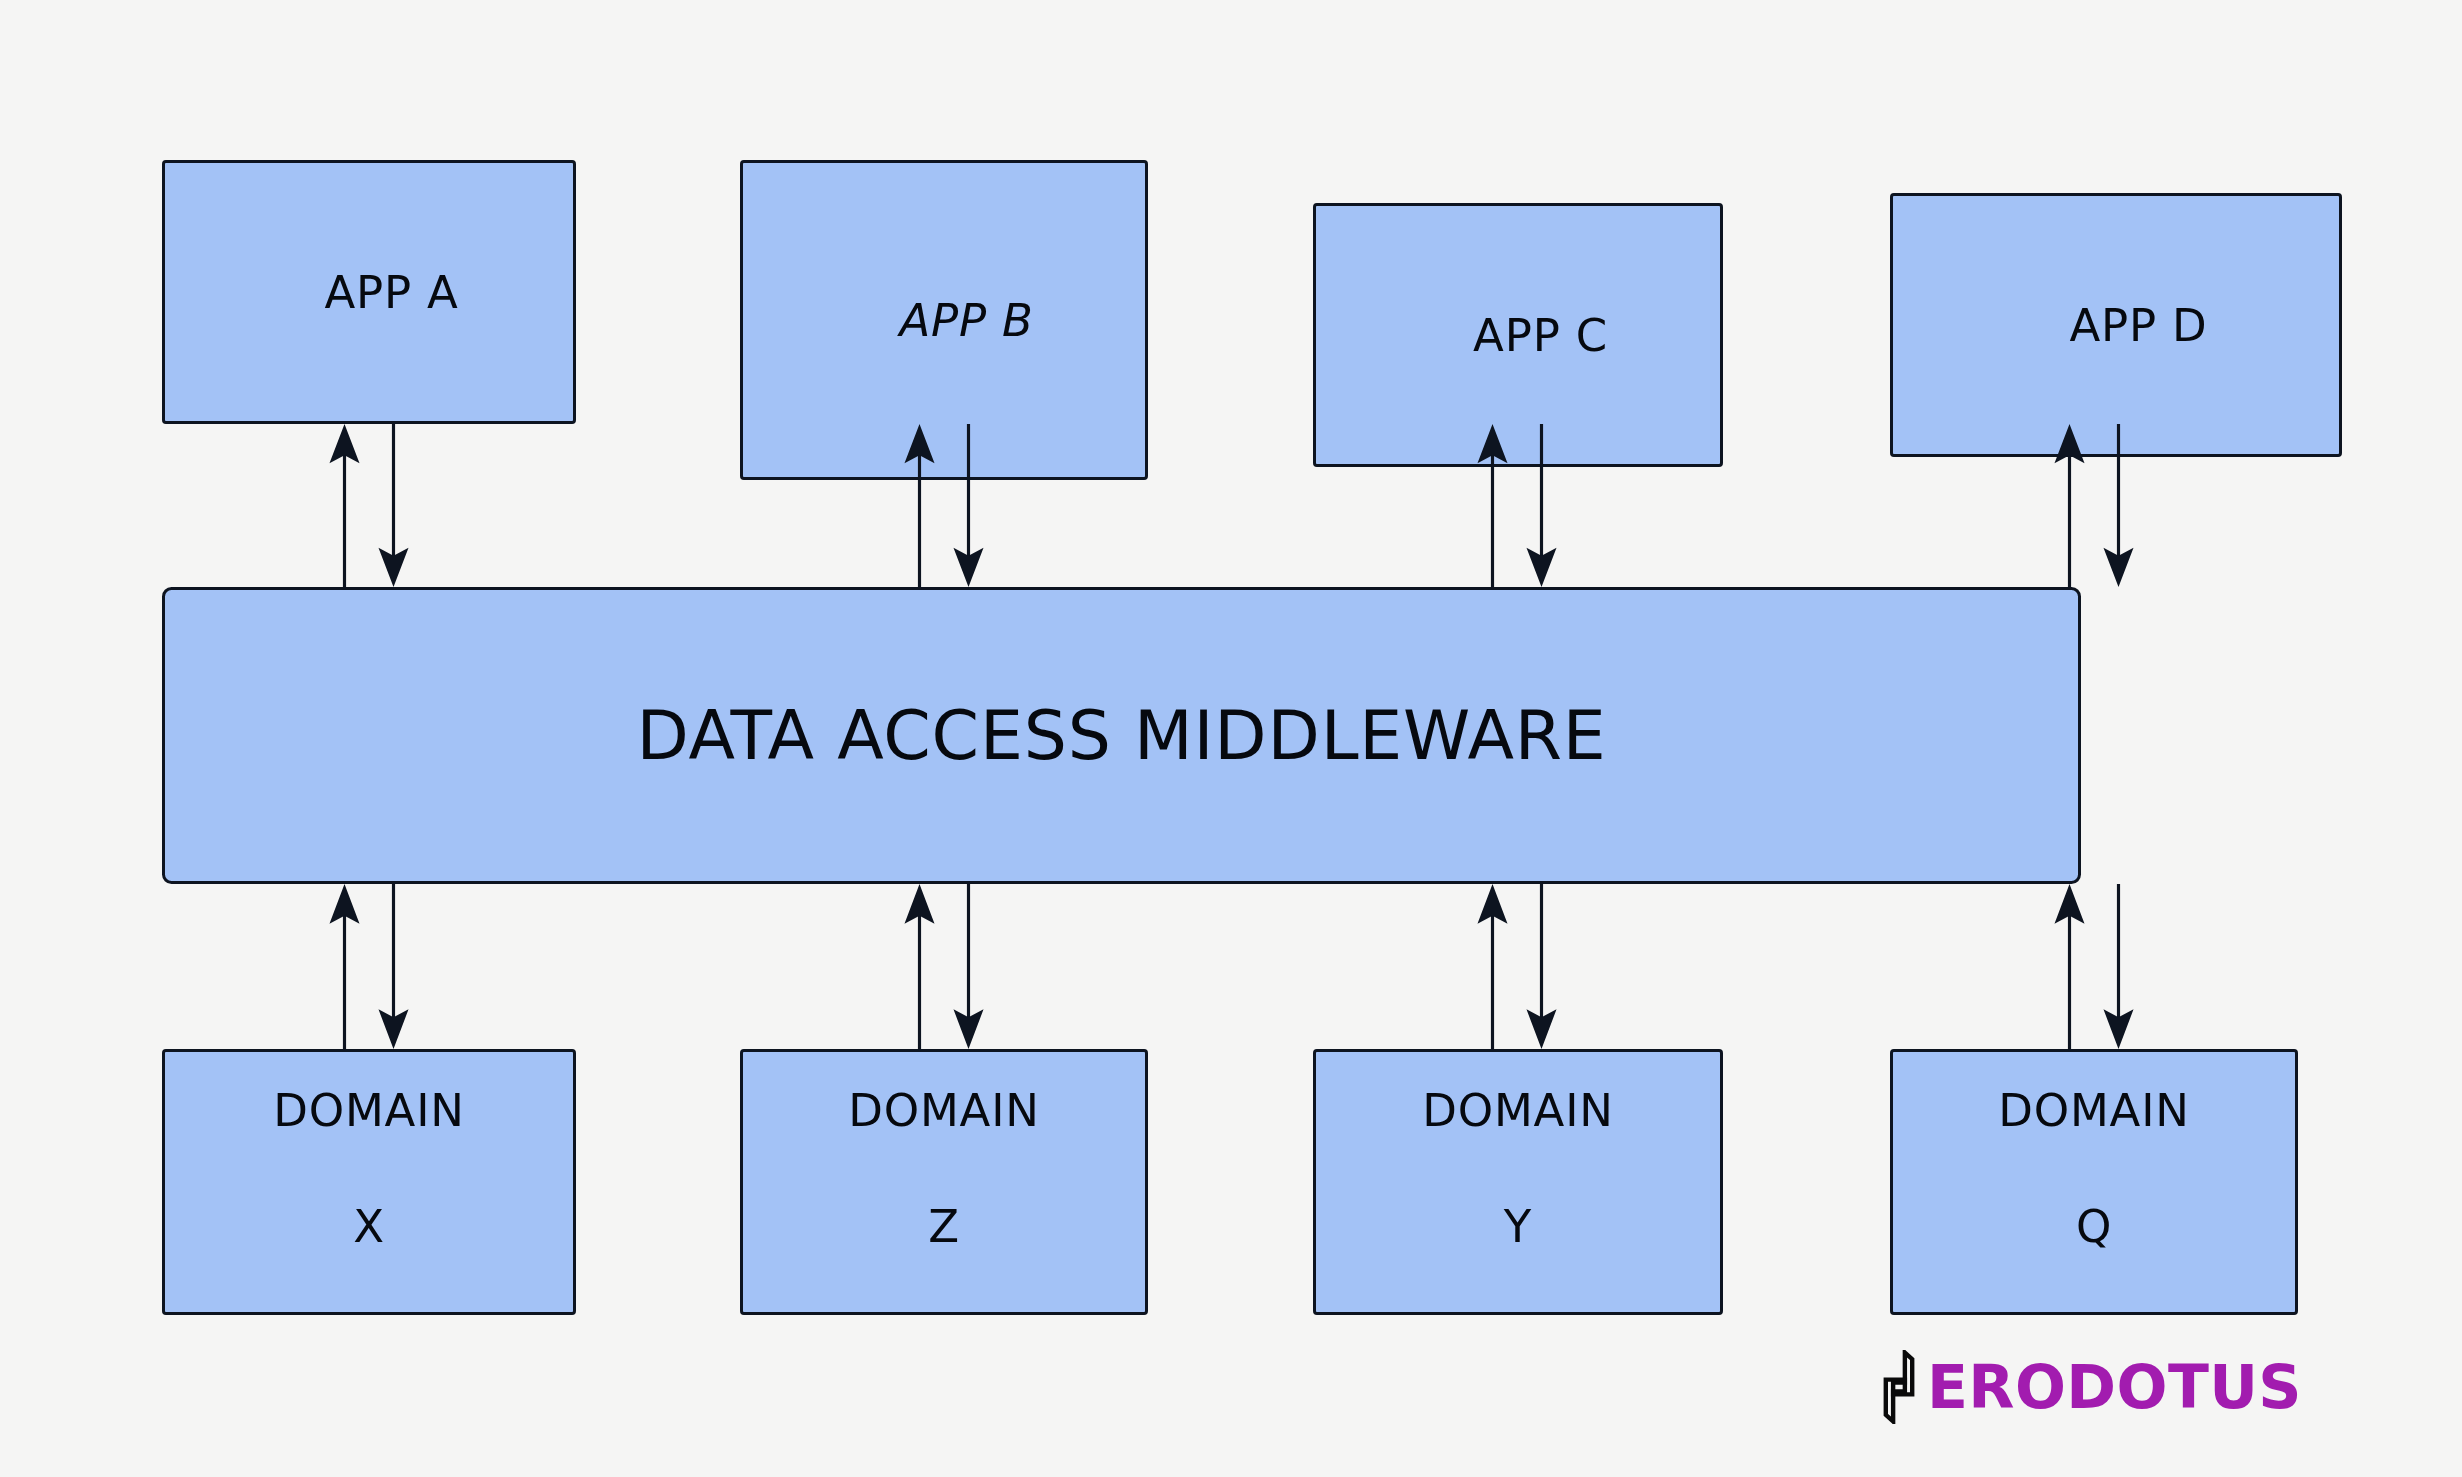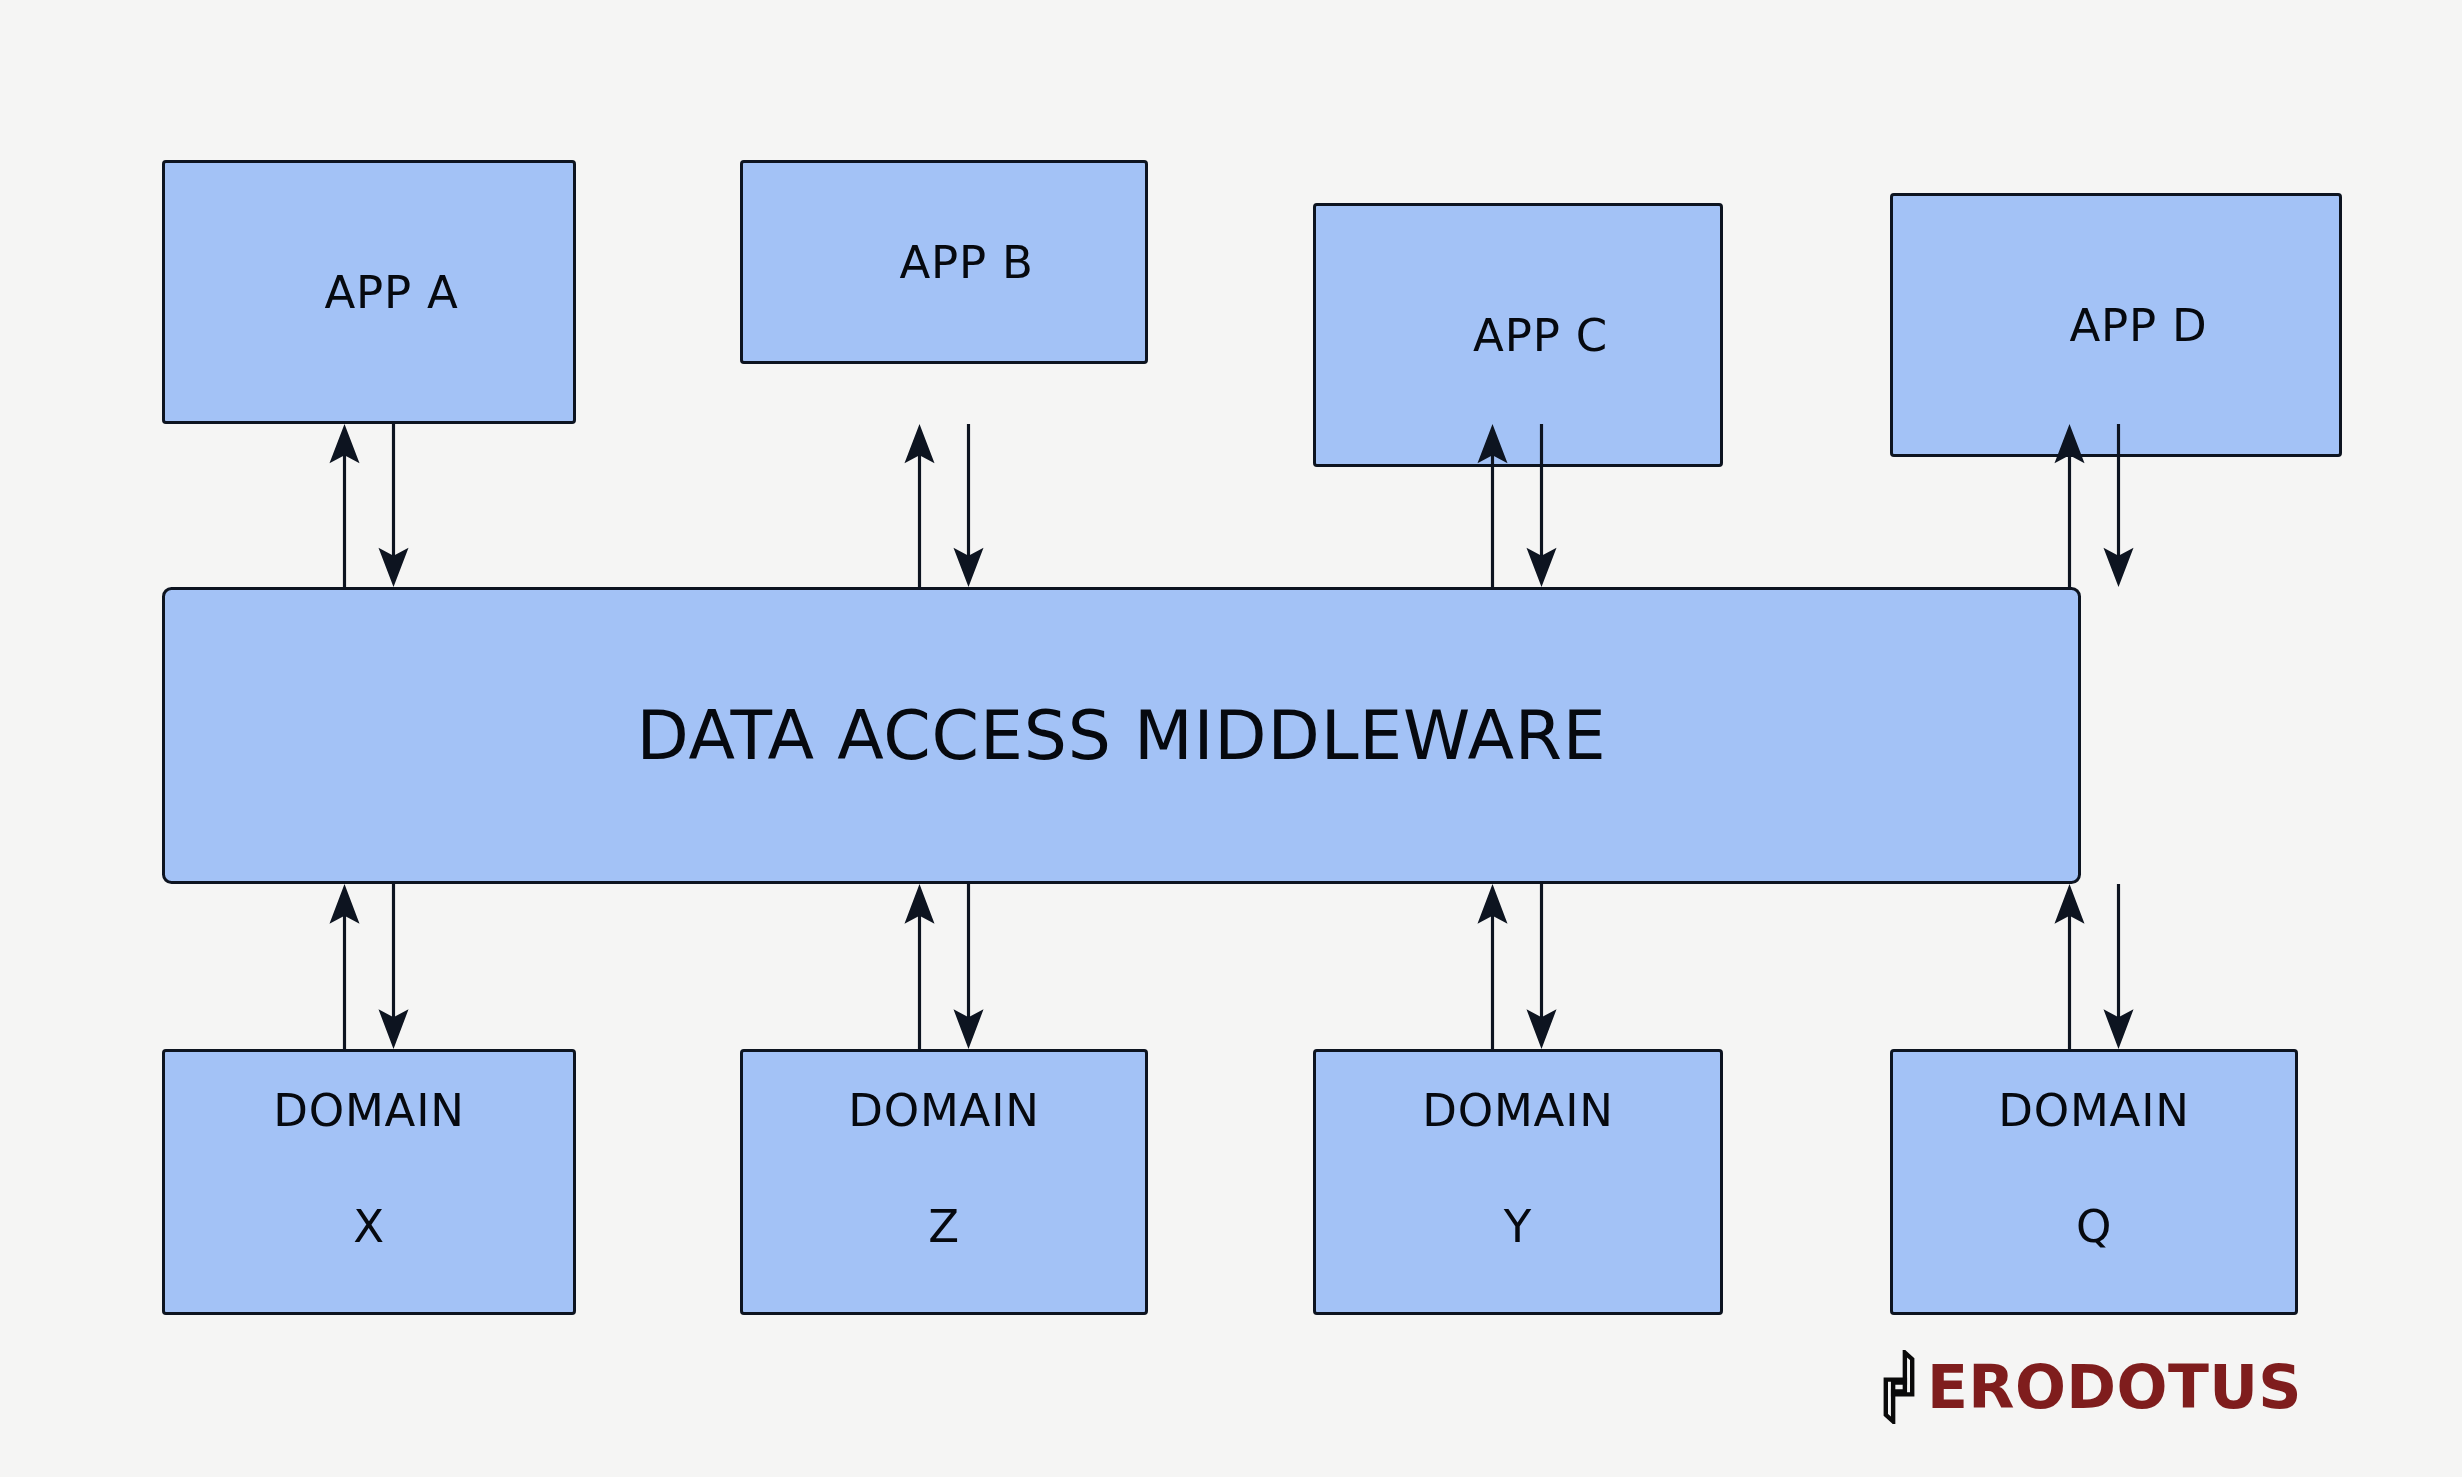--- a/index.html
+++ b/index.html
@@ -55,33 +55,33 @@
     display:flex;
     align-items:center;
     gap:5.5px;
   }
   .logo-icon{display:block;}
   .logo-icon path{fill:none;stroke:#0a0a0a;stroke-width:6;stroke-linejoin:miter;}
   .logo-text{
     font-size:60px;
     font-weight:800;
     letter-spacing:0.4px;
-    color:#7f1d1d;
+    color:#a21caf;
     line-height:1;
   }
 </style>
 </head>
 <body>
 
 <div class="stage">
 
   <div class="box app" style="left:162px;top:160px;width:414px;height:264px;">
     <span>APP A</span>
   </div>
-  <div class="box app" style="left:740px;top:160px;width:408px;height:204px;">
+  <div class="box app" style="left:740px;top:160px;width:408px;height:320px;font-style:italic;">
     <span>APP B</span>
   </div>
   <div class="box app" style="left:1313px;top:160px;width:410px;height:264px;margin-top:43px;">
     <span>APP C</span>
   </div>
   <div class="box app" style="left:1890px;top:160px;width:452px;height:264px;margin-top:33px;">
     <span>APP D</span>
   </div>
 
   <svg class="arrows" style="left:320px;top:424px;height:163px;" viewBox="0 0 124 208" preserveAspectRatio="none">

